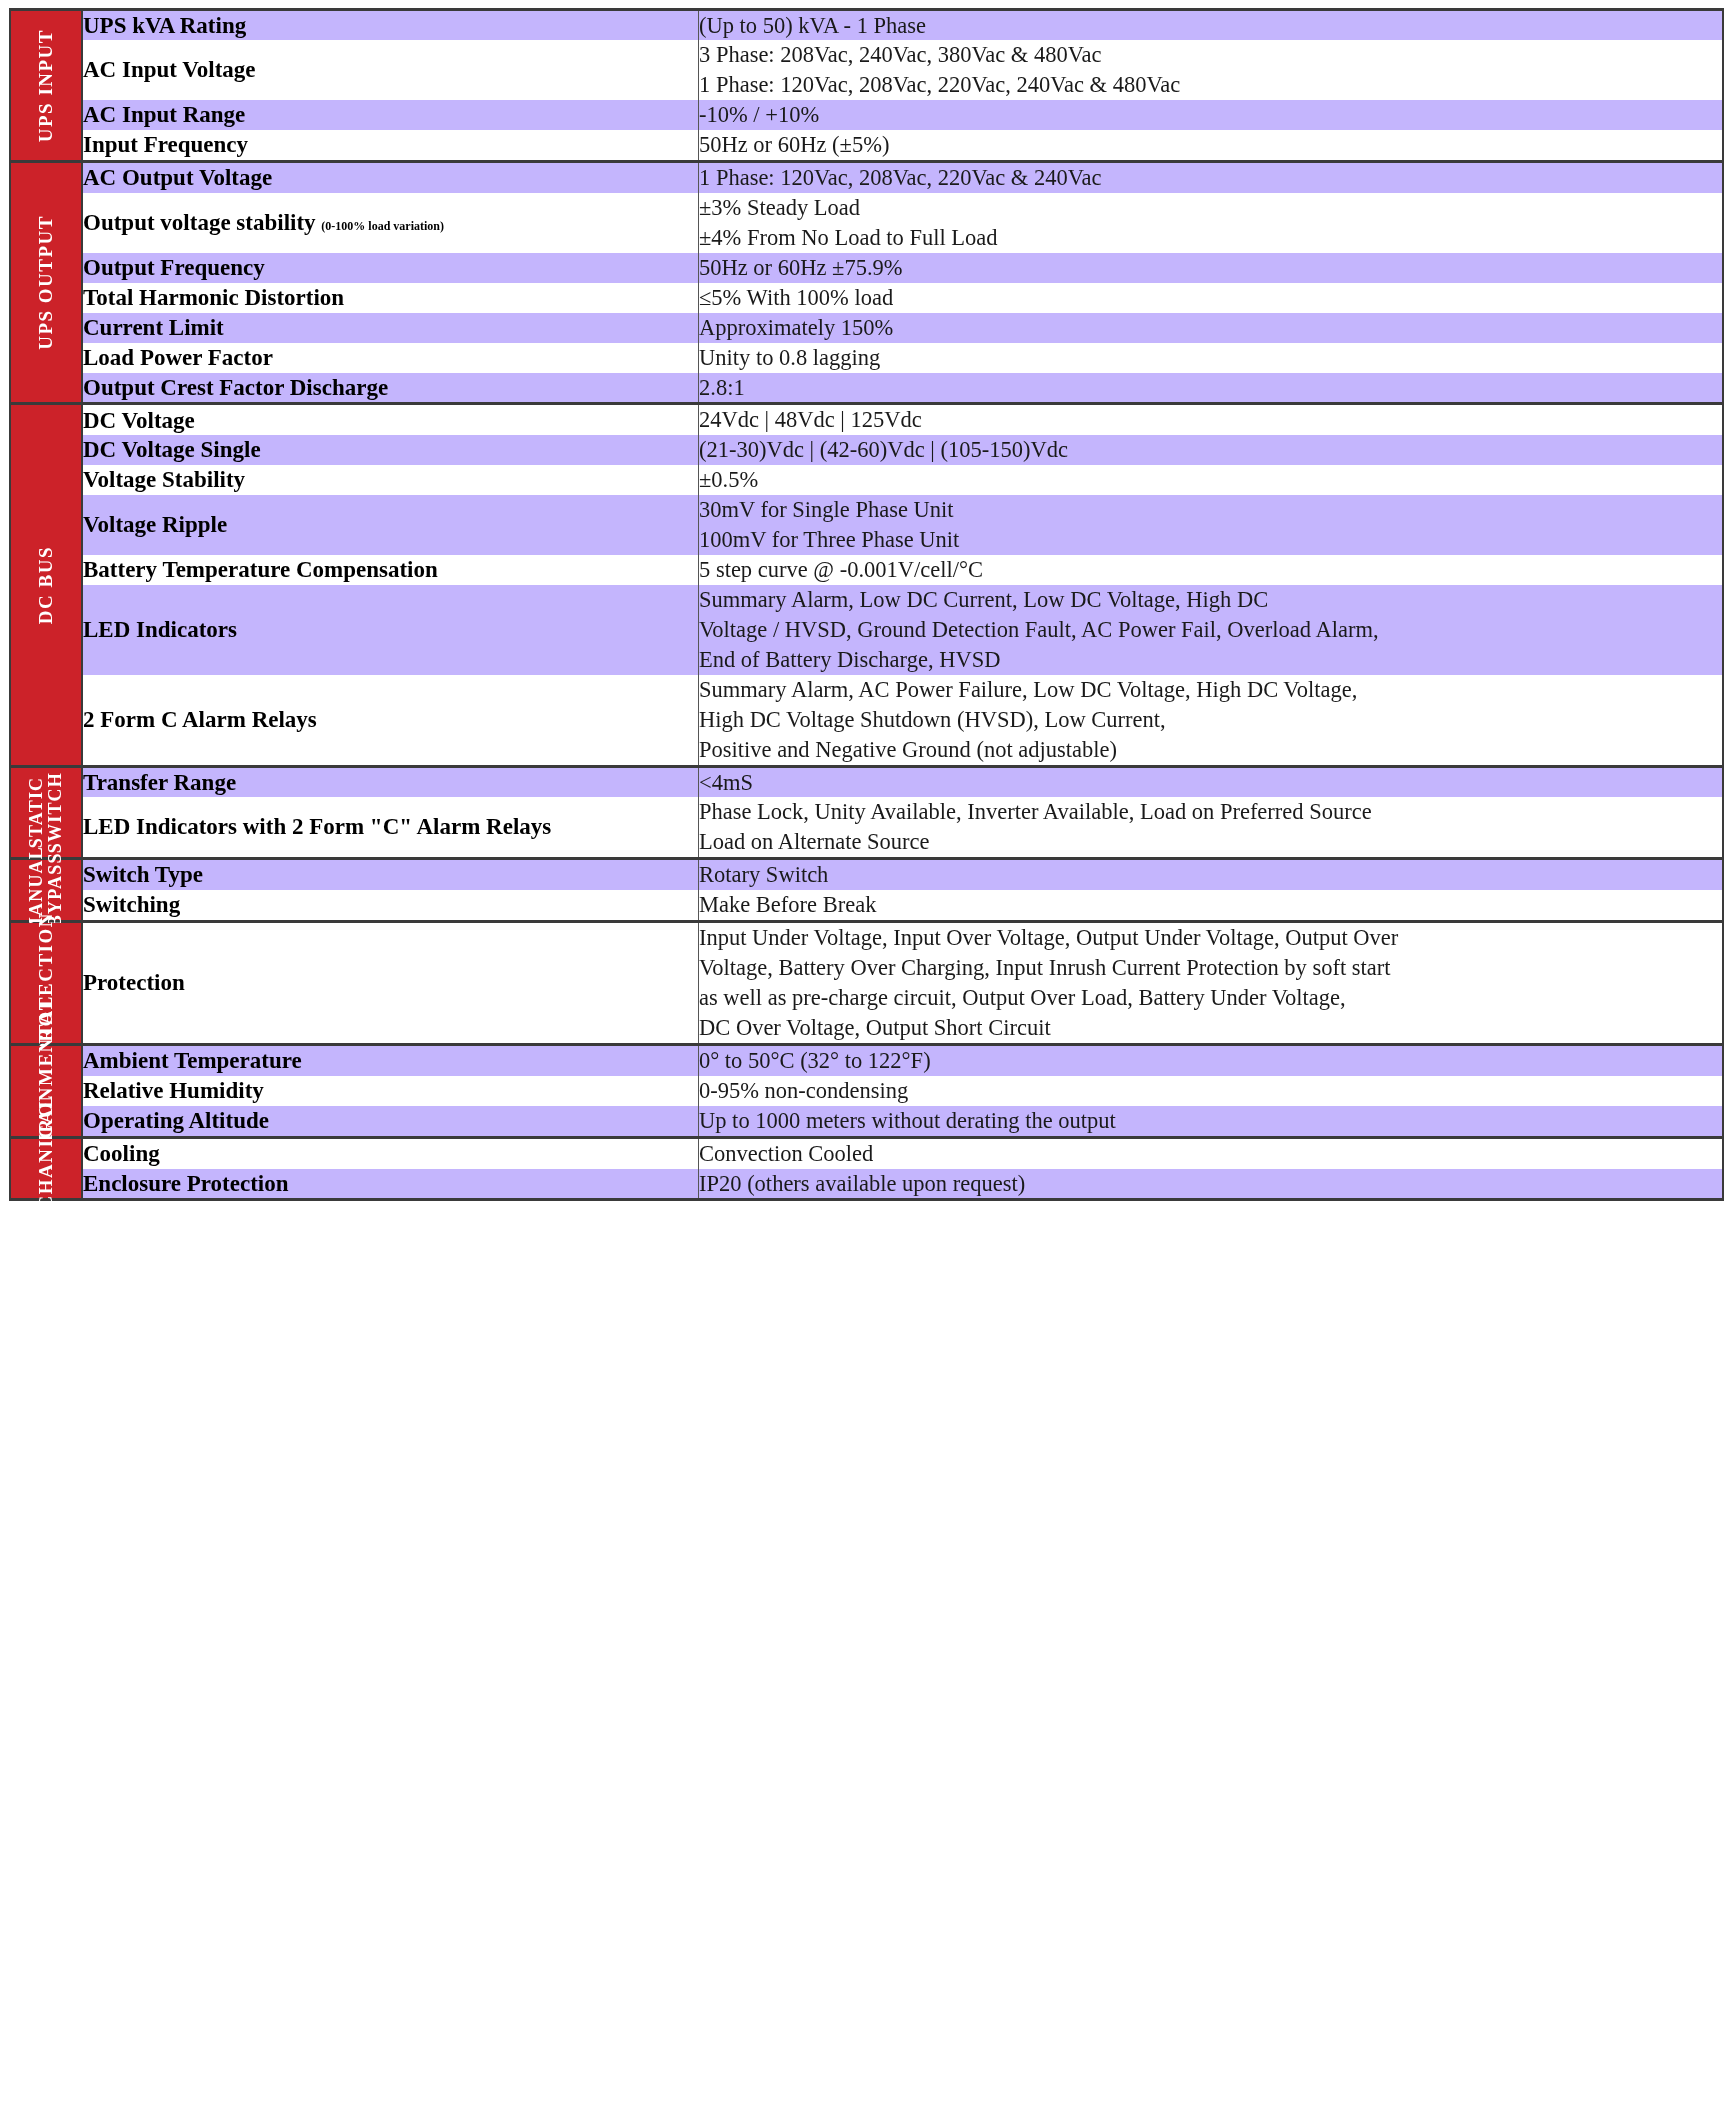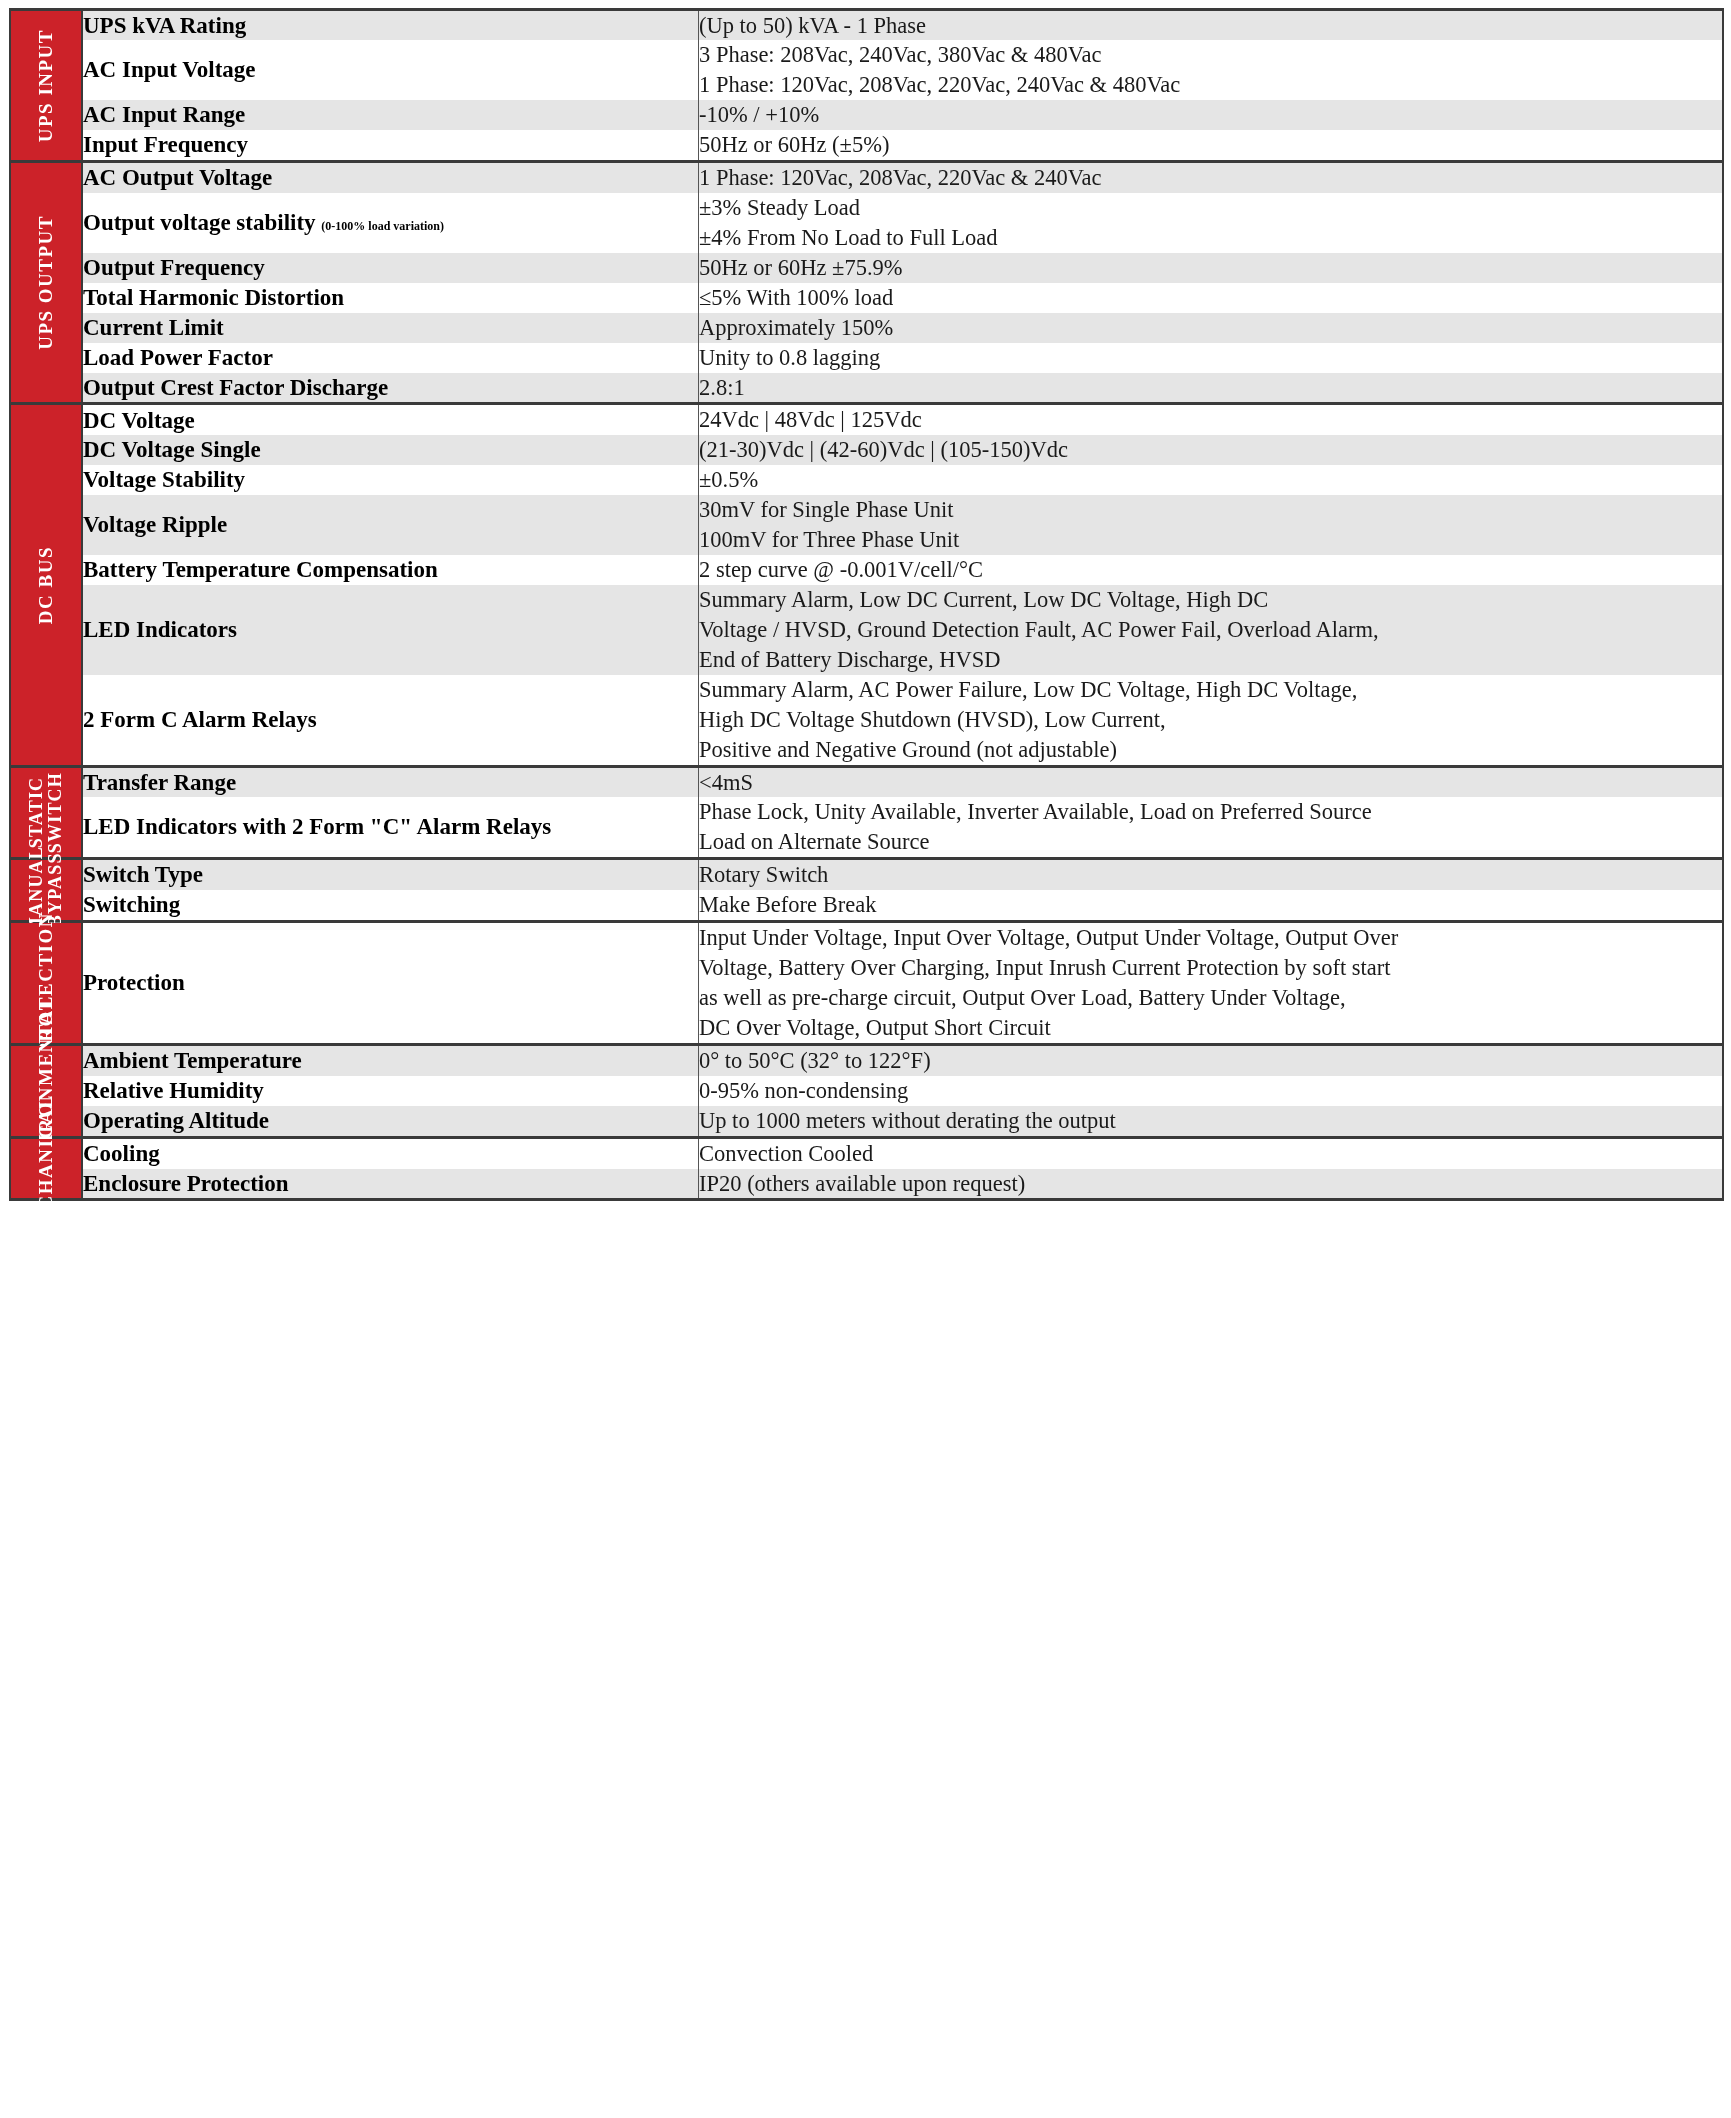--- a/index.html
+++ b/index.html
@@ -112,21 +112,21 @@
 
   td.value {
     padding: 10.5px 13.5px 10.5px 19.5px;
     font-size: 22.5px;
     font-weight: normal;
     color: #1a1a1a;
     line-height: 1.33;
     white-space: pre-line;
   }
 
-  tr.shade td { background: #e5e5e5; }
+  tr.shade td { background: #c4b5fd; }
   tr.plain td { background: #ffffff; }
 </style>
 </head>
 <body>
 
 <div class="sheet">
   <table class="spec-table">
     <tbody id="table-body">
         <tr>
           <td class="cat">
@@ -221,21 +221,21 @@
                   <td class="label"><span>Voltage Stability</span></td>
                   <td class="value"> ±0.5%</td>
                 </tr>
                 <tr class="shade">
                   <td class="label"><span>Voltage Ripple</span></td>
                   <td class="value">30mV for Single Phase Unit
 100mV for Three Phase Unit</td>
                 </tr>
                 <tr class="plain">
                   <td class="label"><span>Battery Temperature Compensation</span></td>
-                  <td class="value">2 step curve @ -0.001V/cell/°C</td>
+                  <td class="value">5 step curve @ -0.001V/cell/°C</td>
                 </tr>
                 <tr class="shade">
                   <td class="label"><span>LED Indicators</span></td>
                   <td class="value">Summary Alarm, Low DC Current, Low DC Voltage, High DC
 Voltage / HVSD, Ground Detection Fault, AC Power Fail, Overload Alarm,
 End of Battery Discharge, HVSD</td>
                 </tr>
                 <tr class="plain">
                   <td class="label"><span>2 Form C Alarm Relays</span></td>
                   <td class="value">Summary Alarm, AC Power Failure, Low DC Voltage, High DC Voltage,

